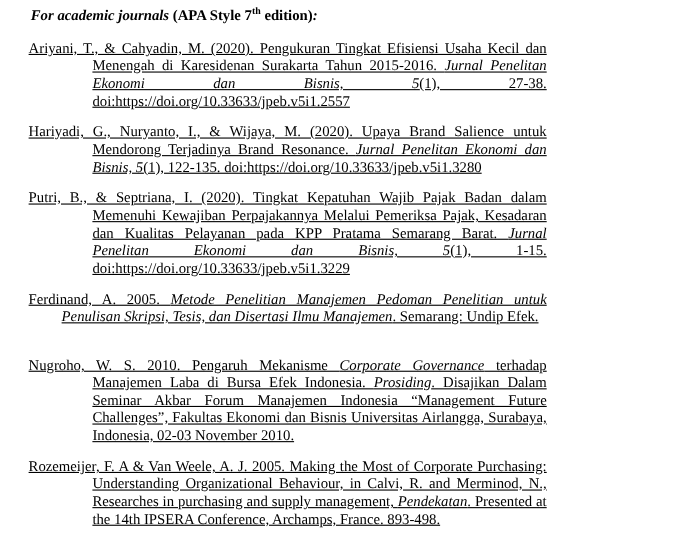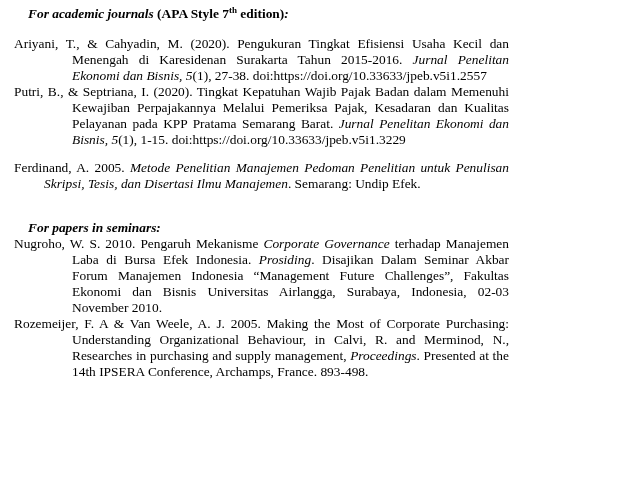--- a/index.html
+++ b/index.html
@@ -32,22 +32,23 @@
   .sec-heading-gap {
     margin-bottom: 14px;
   }
   .section-books {
     margin-top: 12px;
   }
   .section-seminars {
     margin-top: 28px;
   }
   p.ref {
-    margin: 0;
+    margin: 12px;
     text-align: justify;
+    text-decoration: underline;
   }
   .hang-lg {
     padding-left: 58px;
     text-indent: -58px;
   }
   .hang-sm {
     padding-left: 30px;
     text-indent: -30px;
   }
   .it { font-style: italic; }
@@ -59,26 +60,26 @@
   }
 </style>
 </head>
 <body>
 
 <div class="page">
 
   <section class="section-journals">
     <h3 class="sec-heading sec-heading-gap"><span class="it bd">For academic journals</span><span class="bd"> (APA Style 7</span><sup class="bd">th</sup><span class="bd"> edition)</span><span class="it bd">:</span></h3>
     <p class="ref hang-lg"><span>Ariyani, T., &amp; Cahyadin, M. (2020). Pengukuran Tingkat Efisiensi Usaha Kecil dan Menengah di Karesidenan Surakarta Tahun 2015-2016. </span><span class="it">Jurnal Penelitan Ekonomi dan Bisnis, 5</span><span>(1), 27-38. doi:https://doi.org/10.33633/jpeb.v5i1.2557</span></p>
+    <p class="ref hang-lg"><span>Hariyadi, G., Nuryanto, I., &amp; Wijaya, M. (2020). Upaya Brand Salience untuk Mendorong Terjadinya Brand Resonance. </span><span class="it">Jurnal Penelitan Ekonomi dan Bisnis, 5</span><span>(1), 122-135. doi:https://doi.org/10.33633/jpeb.v5i1.3280</span></p>
     <p class="ref hang-lg"><span>Putri, B., &amp; Septriana, I. (2020). Tingkat Kepatuhan Wajib Pajak Badan dalam Memenuhi Kewajiban Perpajakannya Melalui Pemeriksa Pajak, Kesadaran dan Kualitas Pelayanan pada KPP Pratama Semarang Barat. </span><span class="it">Jurnal Penelitan Ekonomi dan Bisnis, 5</span><span>(1), 1-15. doi:https://doi.org/10.33633/jpeb.v5i1.3229</span></p>
   </section>
 
   <section class="section-books">
     <p class="ref hang-sm"><span>Ferdinand, A. 2005. </span><span class="it">Metode Penelitian Manajemen Pedoman Penelitian untuk Penulisan Skripsi, Tesis, dan Disertasi Ilmu Manajemen</span><span>. Semarang: Undip Efek.</span></p>
   </section>
 
   <section class="section-seminars">
-    <h3 class="sec-heading"><span class="it bd">For papers in seminars:</span></h3>
     <p class="ref hang-lg"><span>Nugroho, W. S. 2010. Pengaruh Mekanisme </span><span class="it">Corporate Governance</span><span> terhadap Manajemen Laba di Bursa Efek Indonesia. </span><span class="it">Prosiding</span><span>. Disajikan Dalam Seminar Akbar Forum Manajemen Indonesia “Management Future Challenges”, Fakultas Ekonomi dan Bisnis Universitas Airlangga, Surabaya, Indonesia, 02-03 November 2010.</span></p>
-    <p class="ref hang-lg"><span>Rozemeijer, F. A &amp; Van Weele, A. J. 2005. Making the Most of Corporate Purchasing: Understanding Organizational Behaviour, in Calvi, R. and Merminod, N., Researches in purchasing and supply management, </span><span class="it">Proceedings</span><span>. Presented at the 14th IPSERA Conference, Archamps, France. 893-498.</span></p>
+    <p class="ref hang-lg"><span>Rozemeijer, F. A &amp; Van Weele, A. J. 2005. Making the Most of Corporate Purchasing: Understanding Organizational Behaviour, in Calvi, R. and Merminod, N., Researches in purchasing and supply management, </span><span class="it">Pendekatan</span><span>. Presented at the 14th IPSERA Conference, Archamps, France. 893-498.</span></p>
   </section>
 
 </div>
 
 </body></html>

